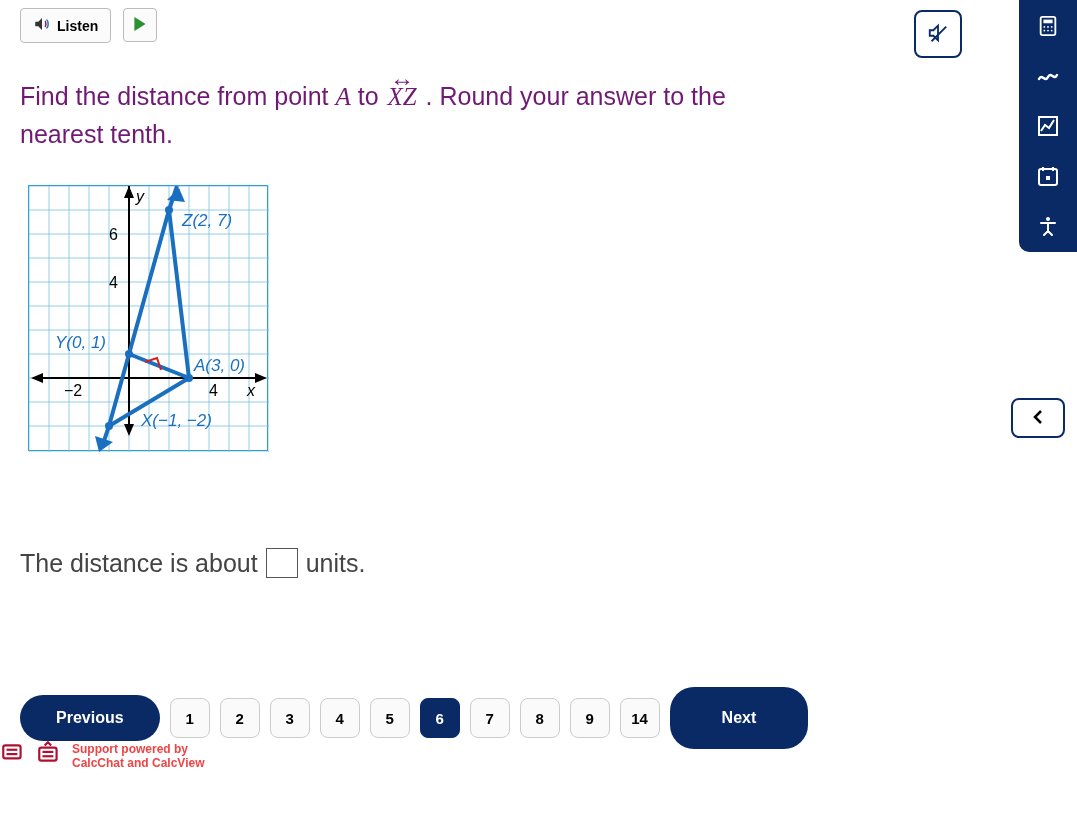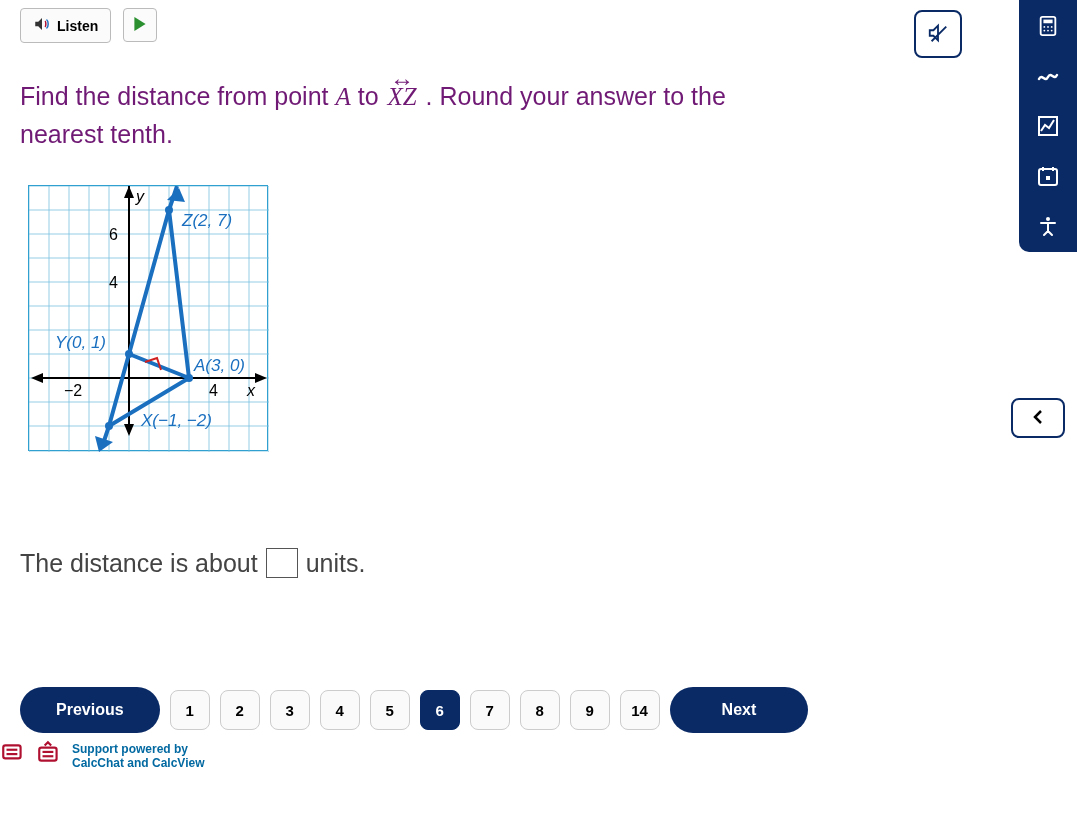--- a/index.html
+++ b/index.html
@@ -149,21 +149,21 @@
     align-items: center;
     gap: 10px;
   }
   .support-icon {
     color: #b01030;
     font-size: 22px;
   }
   .support-text {
     font-size: 12px;
     font-weight: bold;
-    color: #0369a1;
+    color: #ef4444;
     line-height: 1.2;
   }
   .live-tutor-btn {
     display: flex;
     align-items: center;
     gap: 8px;
     border: 2px solid #0a2a66;
     border-radius: 8px;
     padding: 8px 14px;
     font-weight: bold;
@@ -351,21 +351,21 @@
   <button class="page-btn">1</button>
   <button class="page-btn">2</button>
   <button class="page-btn">3</button>
   <button class="page-btn">4</button>
   <button class="page-btn">5</button>
   <button class="page-btn active">6</button>
   <button class="page-btn">7</button>
   <button class="page-btn">8</button>
   <button class="page-btn">9</button>
   <button class="page-btn">14</button>
-  <button class="nav-btn" style="padding:14px 52px">Next</button>
+  <button class="nav-btn" style="padding:22px 52px">Next</button>
 </div>
 
 <div class="support-row">
   <span class="support-icon">
     <svg width="26" height="26" viewBox="0 0 24 24">
         <rect x="3" y="5" width="16" height="12" rx="2" fill="none" stroke="#b01030" stroke-width="2"></rect>
         <line x1="6" y1="9" x2="16" y2="9" stroke="#b01030" stroke-width="2"></line>
         <line x1="6" y1="13" x2="16" y2="13" stroke="#b01030" stroke-width="2"></line>
       </svg>
   </span>

